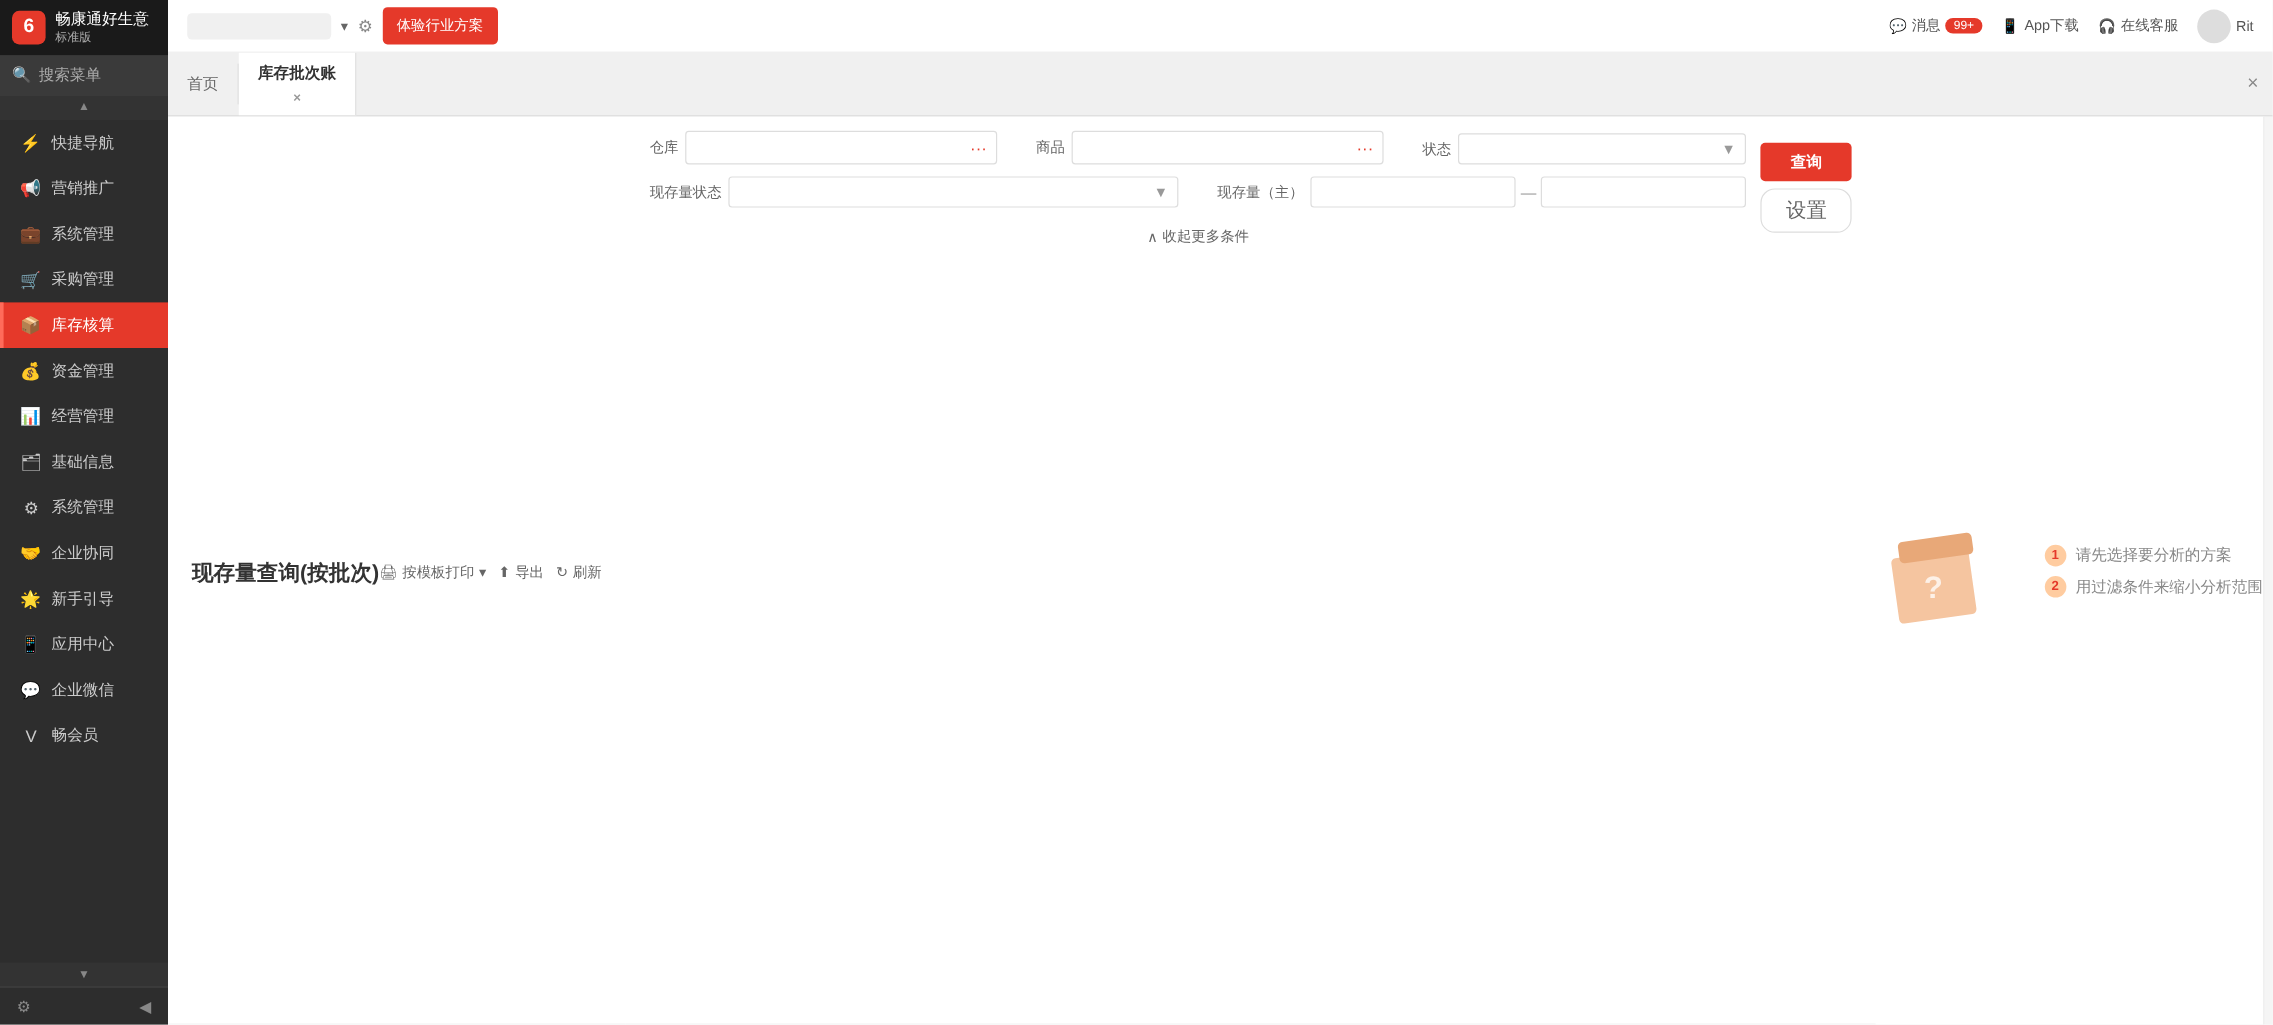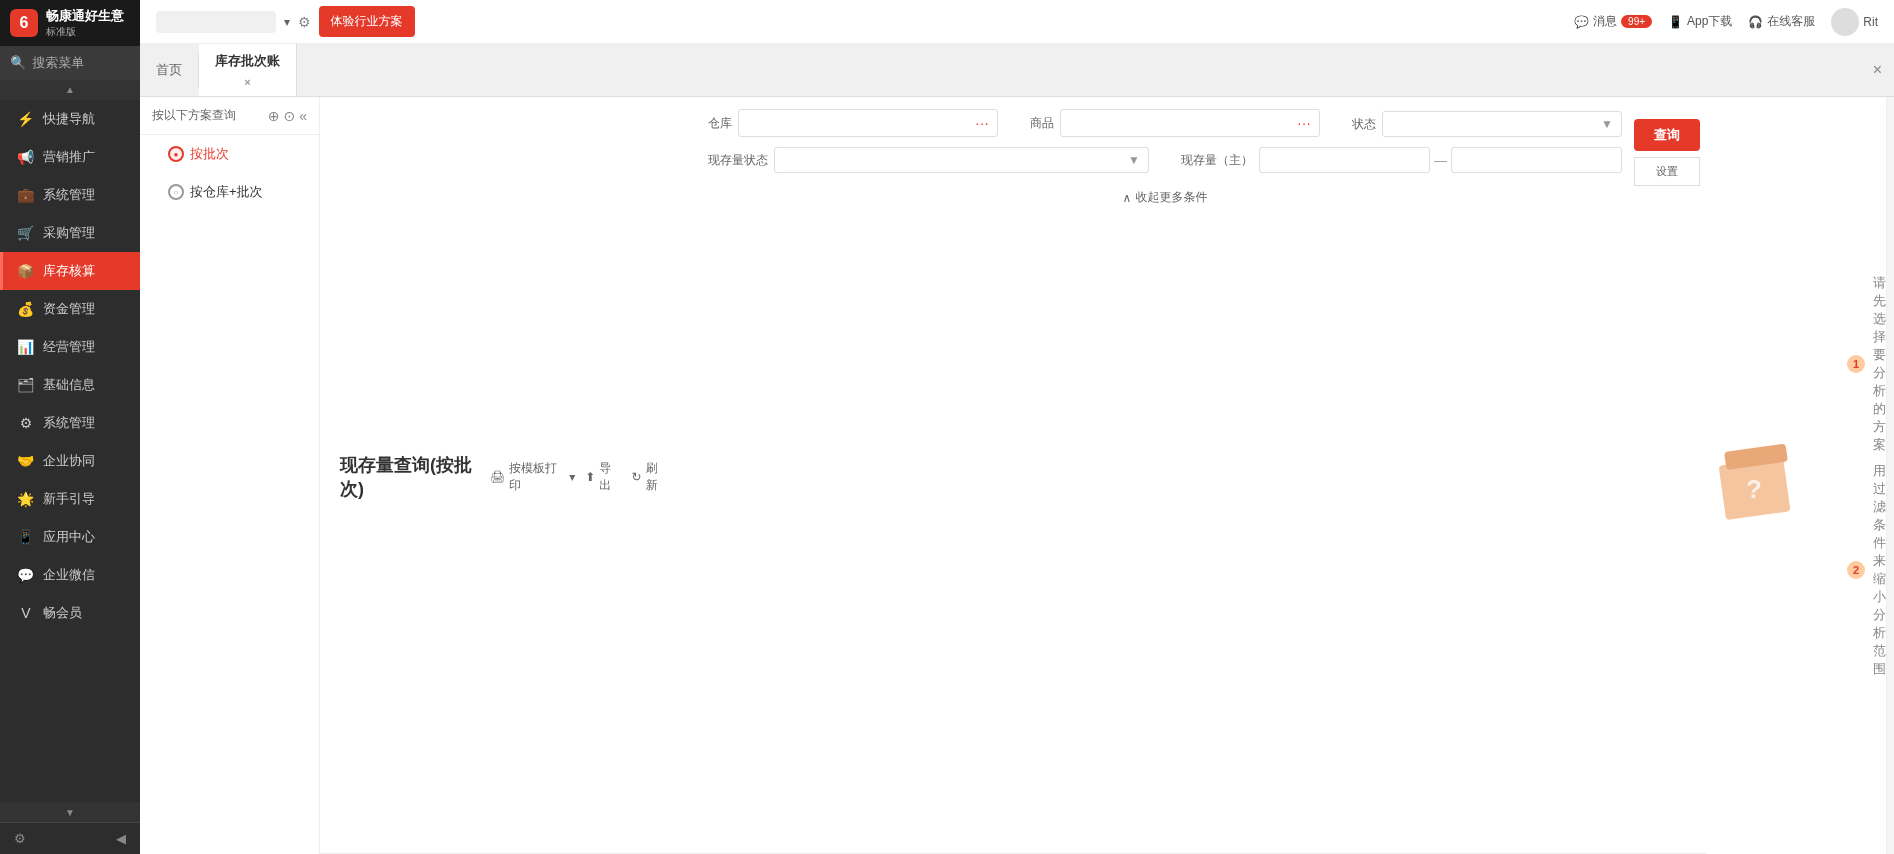--- a/index.html
+++ b/index.html
@@ -24,21 +24,21 @@
       color: white;
     }
     .sidebar-logo {
       width: 28px; height: 28px;
       background: #e5392a;
       border-radius: 6px;
       display: flex; align-items: center; justify-content: center;
       color: white; font-size: 16px; font-weight: bold;
     }
     .sidebar-title { font-size: 12px; line-height: 1.3; }
-    .sidebar-title-main { font-size: 13px; font-weight: bold; color: white; }
+    .sidebar-title-main { font-size: 13px; font-weight: normal; color: white; }
     .sidebar-version { font-size: 10px; color: #aaa; }
     .sidebar-search {
       padding: 8px 10px;
       background: #3a3a3a;
       display: flex; align-items: center; gap: 6px;
       color: #aaa; cursor: pointer;
     }
     .sidebar-nav { flex: 1; overflow-y: auto; }
     .sidebar-nav::-webkit-scrollbar { width: 4px; }
     .sidebar-nav::-webkit-scrollbar-thumb { background: #555; }
@@ -192,22 +192,22 @@
     
     .query-btns {
       display: flex; flex-direction: column; gap: 6px;
       padding: 10px 0 10px 12px; flex-shrink: 0;
     }
     .btn-query {
       background: #e5392a; color: white; border: none; border-radius: 4px;
       padding: 7px 20px; font-size: 13px; cursor: pointer; font-weight: bold;
     }
     .btn-settings {
-      background: white; color: #666; border: 1px solid #ddd; border-radius: 0;
-      padding: 6px 20px; font-size: 11px; cursor: pointer;
+      background: white; color: #666; border: 1px solid #ddd; border-radius: 12px;
+      padding: 6px 20px; font-size: 17px; cursor: pointer;
     }
 
     
     .filter-main-row { display: flex; align-items: flex-start; }
     .filter-fields { flex: 1; }
 
     
     .empty-state {
       flex: 1;
       display: flex; align-items: center; justify-content: center;
@@ -352,38 +352,20 @@
     </div>
     <div class="tab active">
       <span>库存批次账</span>
       <span class="tab-close">×</span>
     </div>
     <div class="tab-panel-close">×</div>
   </div>
 
   <div class="content">
 
-    <div class="left-panel">
-      <div class="left-panel-header">
-        <span>按以下方案查询</span>
-        <div class="left-panel-header-actions">
-          <span class="icon-btn">⊕</span>
-          <span class="icon-btn">⊙</span>
-          <span class="icon-btn">«</span>
-        </div>
-      </div>
-      <div class="scheme-item active">
-        <span class="scheme-icon red">●</span>
-        <span>按批次</span>
-      </div>
-      <div class="scheme-item">
-        <span class="scheme-icon gray">○</span>
-        <span>按仓库+批次</span>
-      </div>
-    </div>
 
     <div class="right-panel">
 
       <div class="query-header">
         <span class="query-title">现存量查询(按批次)</span>
         <div class="query-header-actions">
           <div class="action-btn">
             <span>🖨</span>
             <span>按模板打印</span>
             <span>▾</span>

